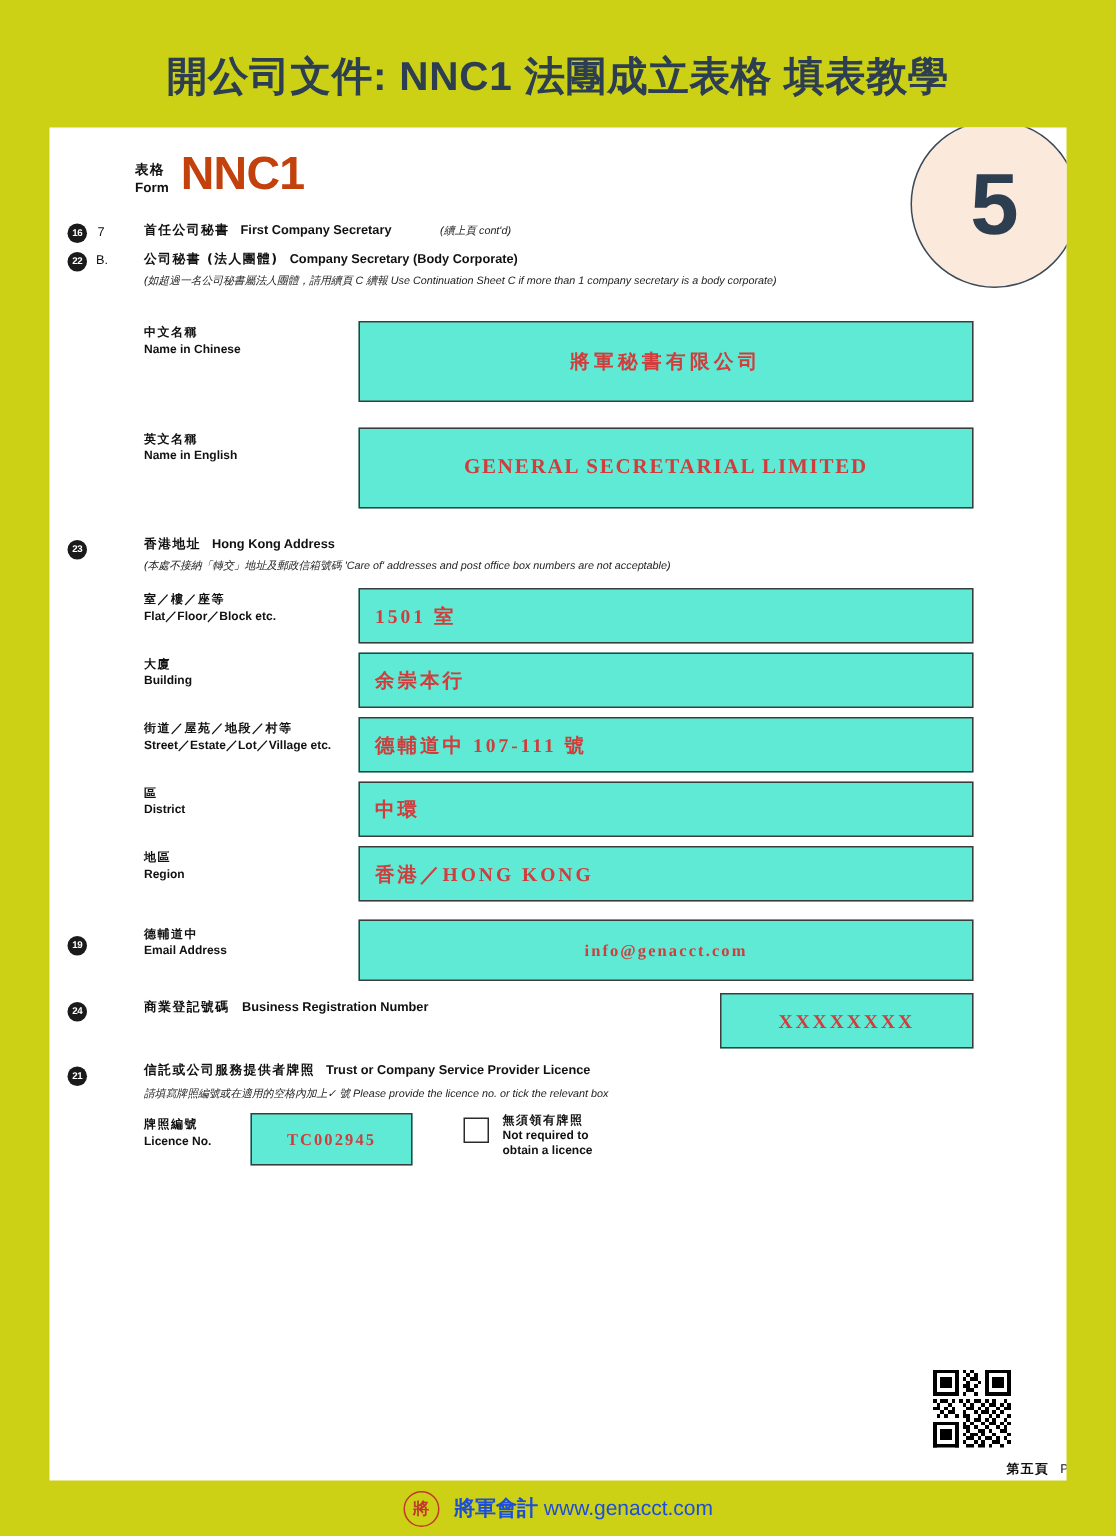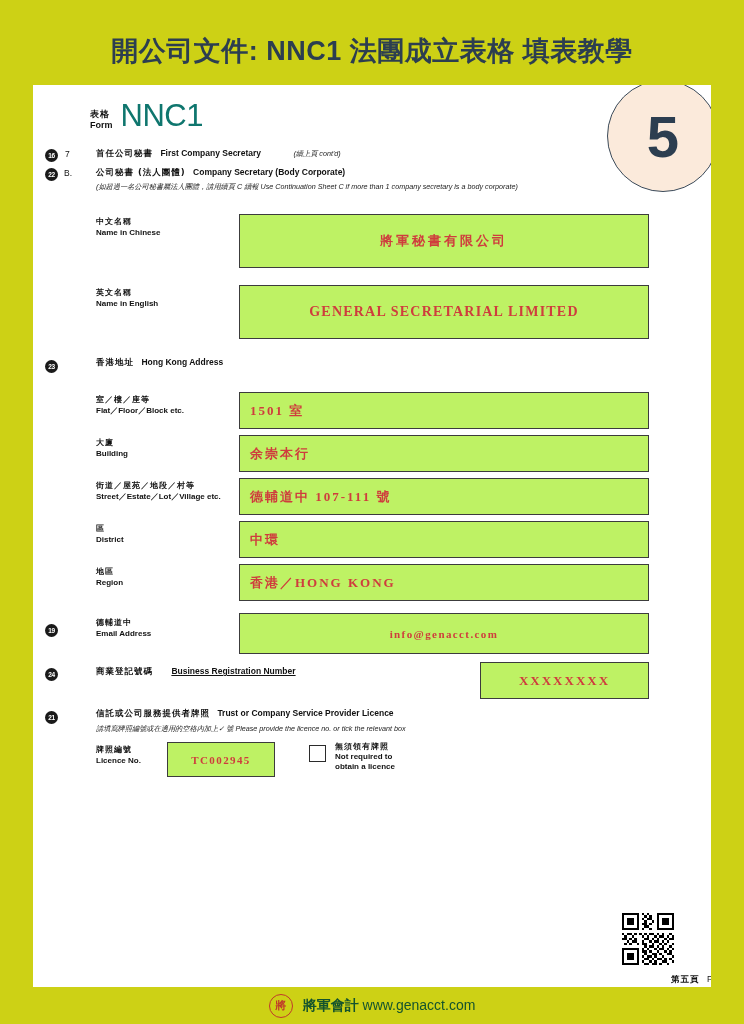--- a/index.html
+++ b/index.html
@@ -28,40 +28,40 @@
     position:absolute;right:-8px;top:-5px;
     width:110px;height:110px;border-radius:50%;
     background:#fbeadb;
     border:1.5px solid #3a4a5a;
     display:flex;align-items:center;justify-content:center;
     font-size:58px;font-weight:bold;color:#2c3e50;
     z-index:5;
   }
   .form-head{position:absolute;left:57px;top:15px;display:flex;align-items:flex-end;}
   .form-head .fh-lbl{font-size:9px;line-height:11px;color:#111;font-weight:bold;}
-  .form-head .fh-code{font-size:31px;font-weight:normal;color:#0f766e;margin-left:8px;line-height:31px;letter-spacing:-.5px;}
+  .form-head .fh-code{font-size:31px;font-weight:bold;color:#c2410c;margin-left:8px;line-height:31px;letter-spacing:-.5px;}
 
   .cnum{
     position:absolute;width:13px;height:13px;border-radius:50%;
     background:#1a1a1a;color:#fff;
     font-size:6.5px;font-weight:bold;
     display:flex;align-items:center;justify-content:center;
     letter-spacing:-.3px;
   }
   .row-lbl{position:absolute;font-size:8.5px;color:#111;}
   .zh{font-family:"DejaVu Sans", sans-serif;letter-spacing:1px;font-weight:bold;}
   .en{font-weight:bold;}
   .itl{font-style:italic;font-size:7.2px;color:#222;}
 
   .lbl2{position:absolute;font-size:8px;color:#111;line-height:10.5px;}
   .lbl2 .zh{display:block;font-weight:bold;letter-spacing:1px;}
   .lbl2 .en{display:block;font-weight:bold;}
 
   .fbox{
-    position:absolute;border:1.2px solid #3c3c3c;background:#bef264;
+    position:absolute;border:1.2px solid #3c3c3c;background:#5eead4;
     display:flex;align-items:center;justify-content:center;
   }
   .fval{
     color:#cf3d3d;
     font-family:"Liberation Serif", serif;
     font-weight:bold;
     letter-spacing:2px;
     font-size:13px;
     white-space:nowrap;
   }
@@ -80,21 +80,21 @@
     position:absolute;left:0;bottom:0;width:744px;height:37px;
     display:flex;align-items:center;justify-content:center;gap:10px;
   }
   .seal{
     width:22px;height:22px;border-radius:50%;
     border:1.6px solid #c0392b;color:#c0392b;
     display:flex;align-items:center;justify-content:center;
     font-size:11px;font-weight:bold;
     font-family:"DejaVu Sans", sans-serif;
   }
-  .foot-txt{font-size:14px;color:#14532d;font-weight:bold;white-space:nowrap;}
+  .foot-txt{font-size:14px;color:#1d4ed8;font-weight:bold;white-space:nowrap;}
   .foot-txt .url{font-weight:normal;}
 </style>
 </head>
 <body>
 
 <div class="page-title">開公司文件: NNC1 法團成立表格 填表教學</div>
 
 <div class="sheet">
 
   <div class="badge5">
@@ -139,20 +139,21 @@
   </div>
   <div class="fbox" style="left:206px;top:200px;width:408px;height:52px;">
     <span class="fval" style="font-size:14px;letter-spacing:1.2px;">GENERAL SECRETARIAL LIMITED</span>
   </div>
 
   <div class="cnum" style="left:12px;top:275px;">23</div>
   <div class="row-lbl" style="left:63px;top:272px;">
     <span class="zh">香港地址</span>
     <span class="en" style="margin-left:5px;">Hong Kong Address</span>
   </div>
+  <div class="row-lbl itl" style="left:63px;top:287px;width:600px;">(本處不接納「轉交」地址及郵政信箱號碼 'Care of' addresses and post office box numbers are not acceptable)</div>
 
   <div class="lbl2" style="left:63px;top:310px;">
     <span class="zh">室／樓／座等</span>
     <span class="en">Flat／Floor／Block etc.</span>
   </div>
   <div class="fbox lf" style="left:206px;top:307px;width:408px;height:35px;">
     <span class="fval left">1501 室</span>
   </div>
 
   <div class="lbl2" style="left:63px;top:353px;">
@@ -192,21 +193,21 @@
     <span class="zh">德輔道中</span>
     <span class="en">Email Address</span>
   </div>
   <div class="fbox" style="left:206px;top:528px;width:408px;height:39px;">
     <span class="fval small">info@genacct.com</span>
   </div>
 
   <div class="cnum" style="left:12px;top:583px;">24</div>
   <div class="row-lbl" style="left:63px;top:581px;">
     <span class="zh">商業登記號碼</span>
-    <span class="en" style="margin-left:16px;text-decoration:underline;">Business Registration Number</span>
+    <span class="en" style="margin-left:6px;">Business Registration Number</span>
   </div>
   <div class="fbox" style="left:447px;top:577px;width:167px;height:35px;">
     <span class="fval">XXXXXXXX</span>
   </div>
 
   <div class="cnum" style="left:12px;top:626px;">21</div>
   <div class="row-lbl" style="left:63px;top:623px;">
     <span class="zh">信託或公司服務提供者牌照</span>
     <span class="en" style="margin-left:5px;">Trust or Company Service Provider Licence</span>
   </div>

